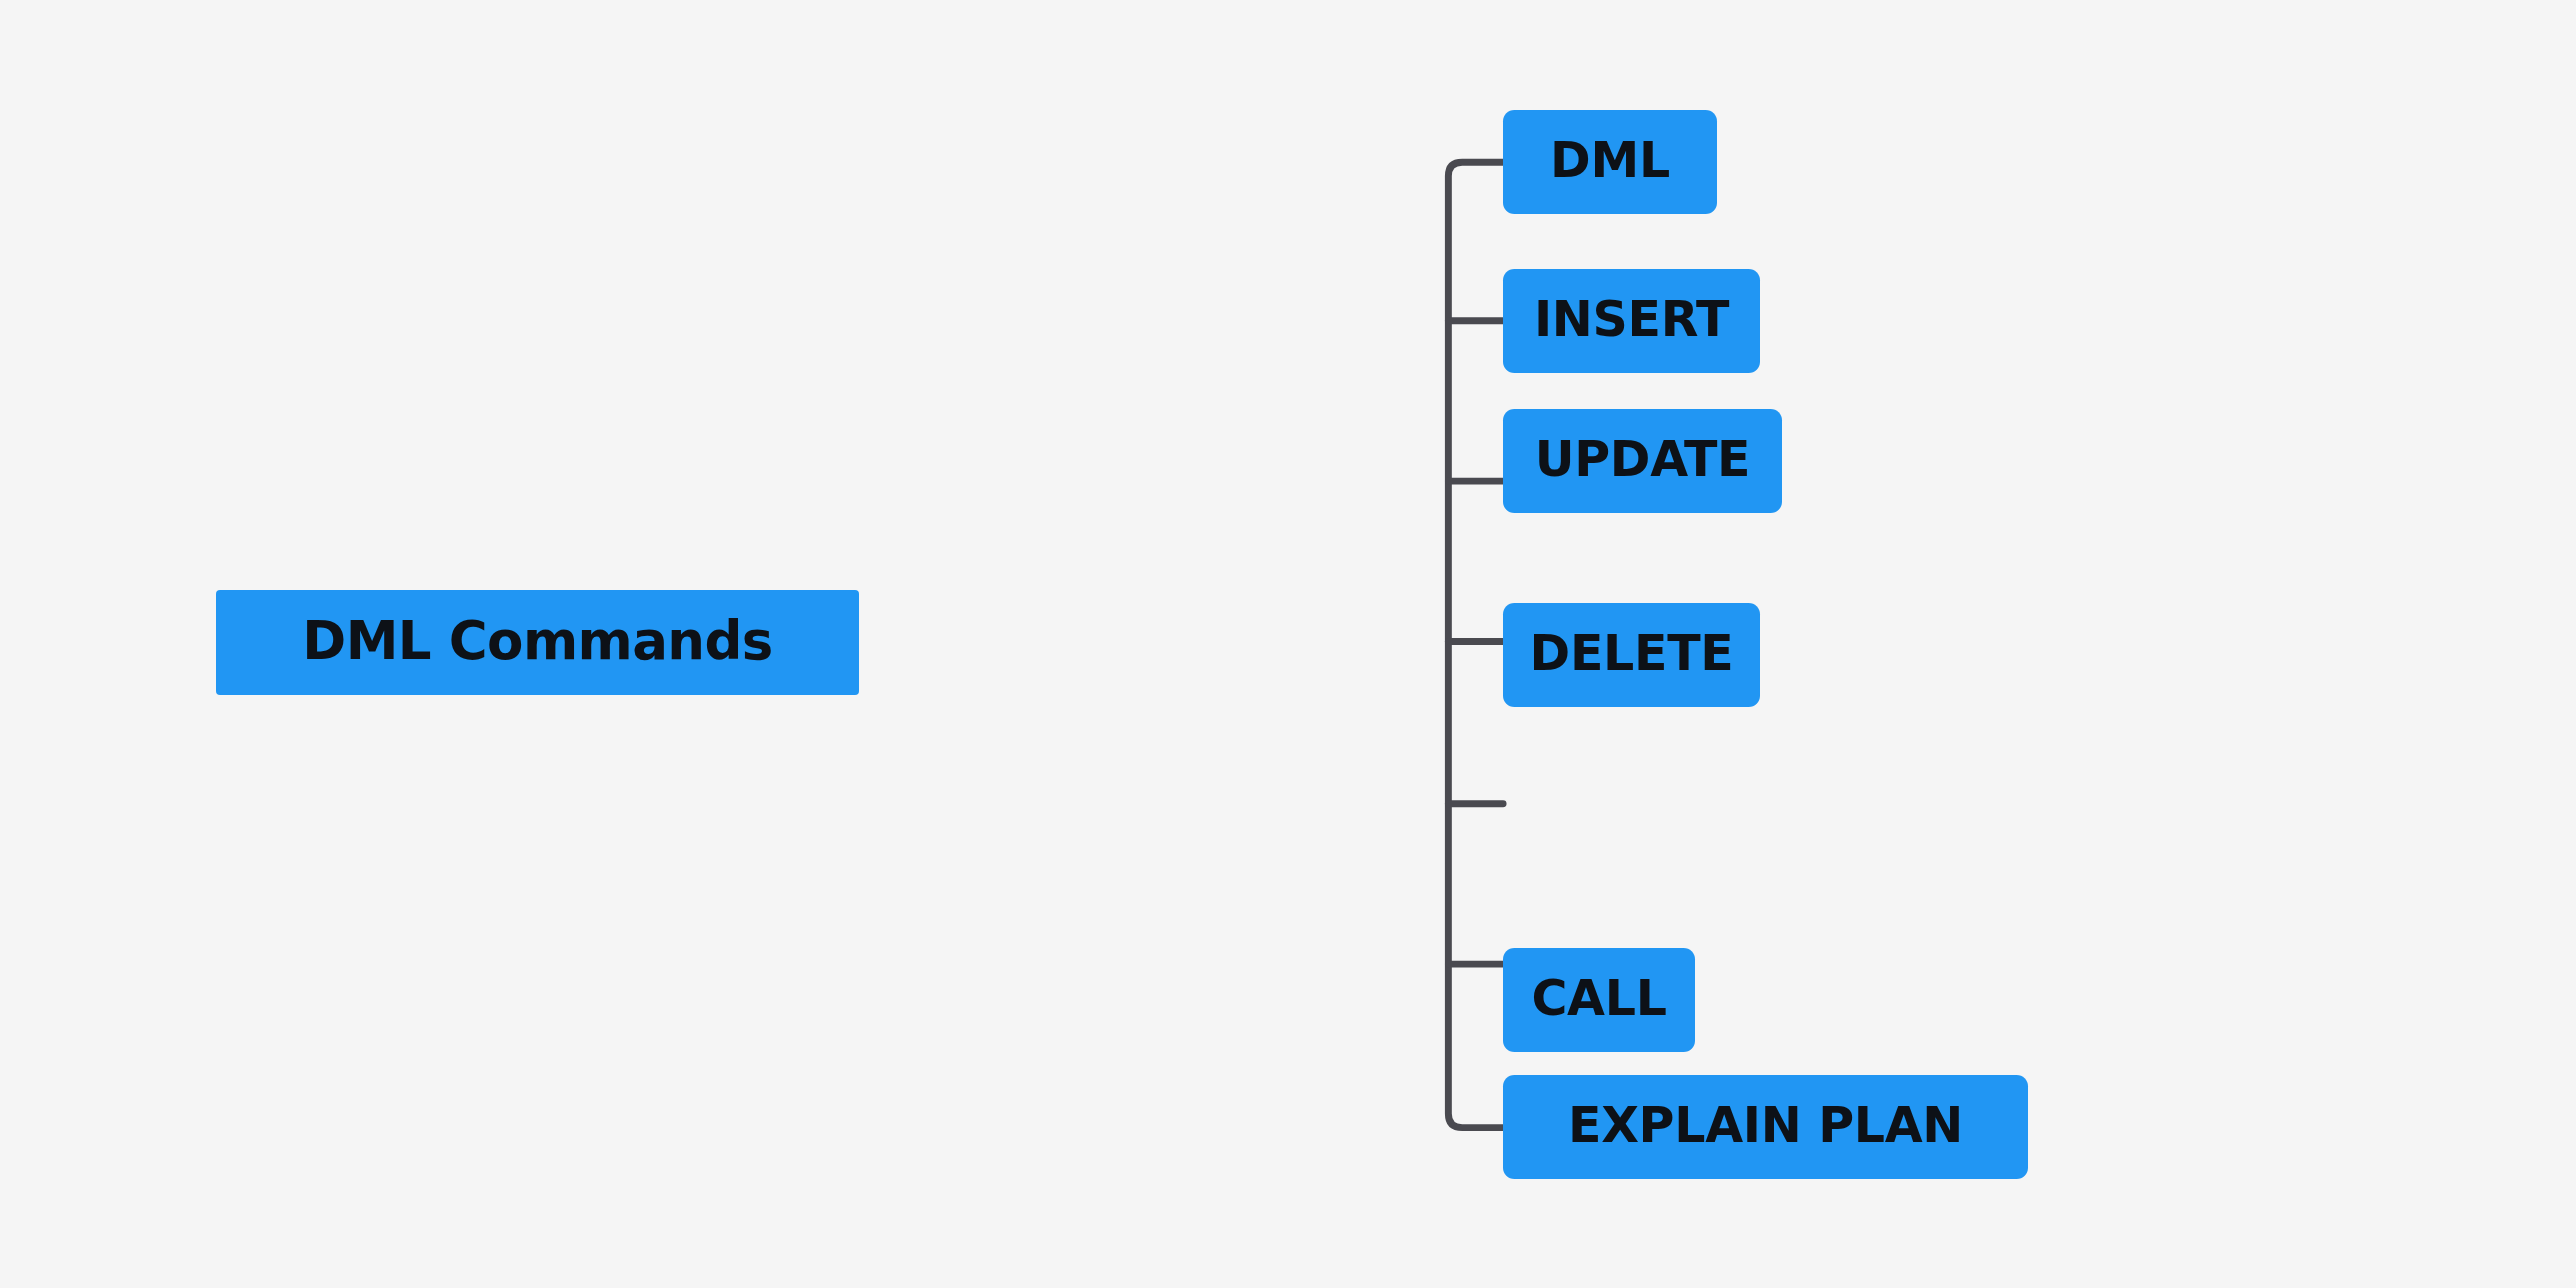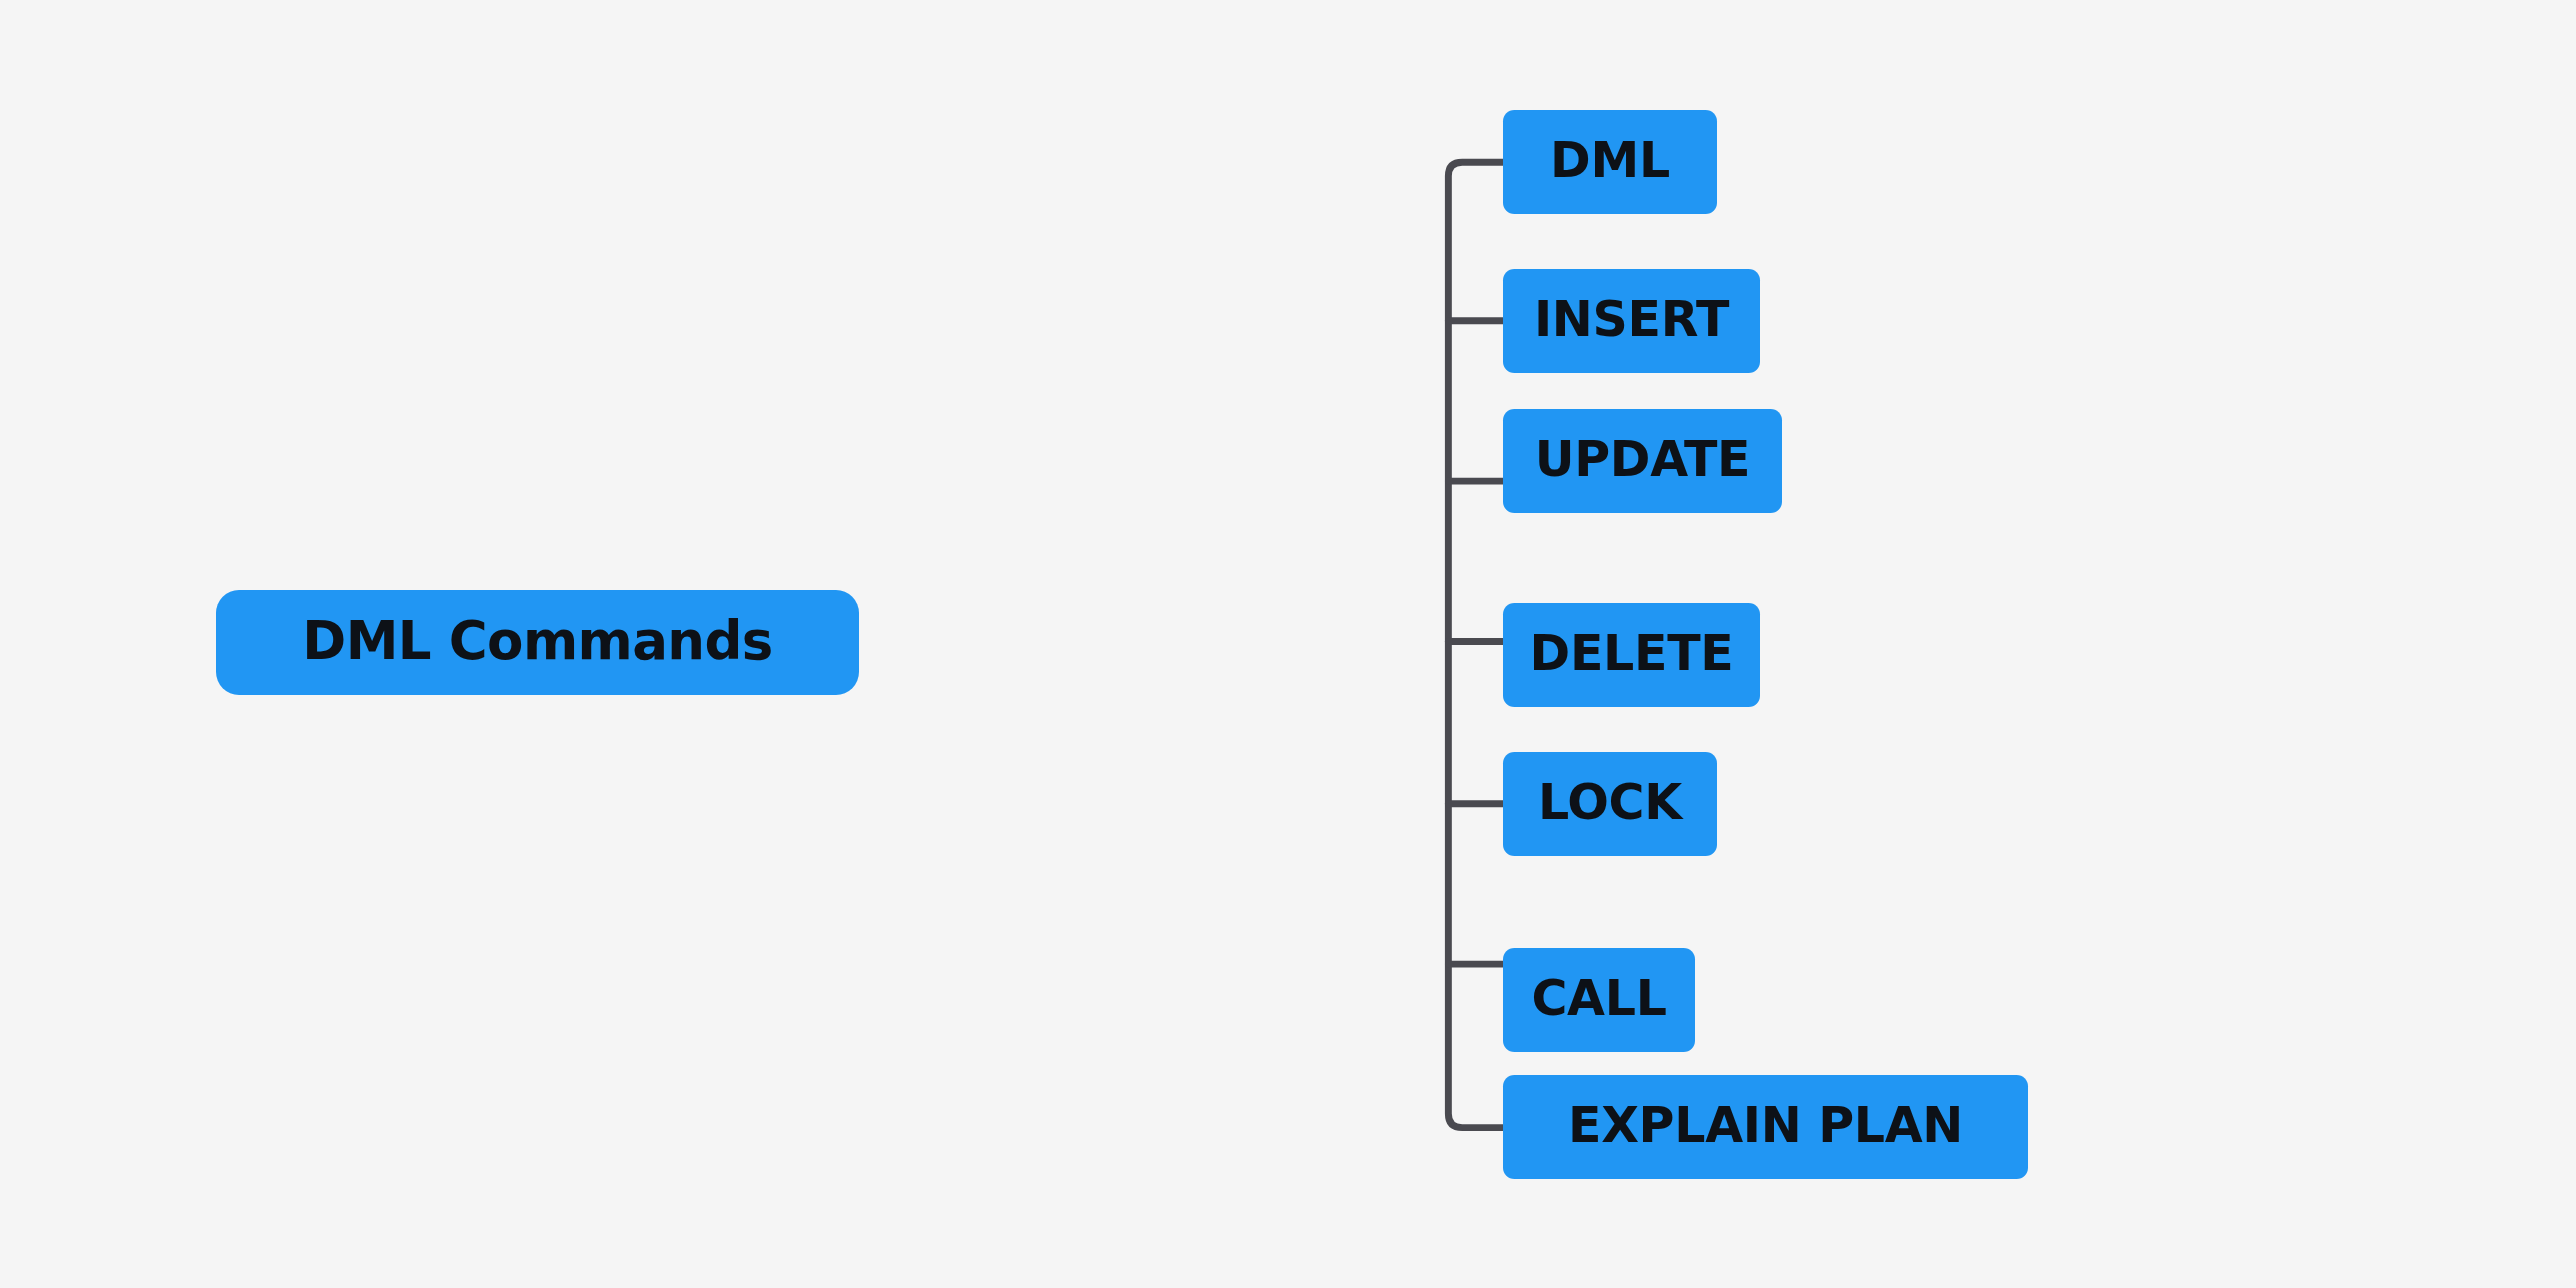--- a/index.html
+++ b/index.html
@@ -49,21 +49,21 @@
     display: block;
     line-height: 1;
   }
 
   
   #root-node {
     left: 216px;
     top: 590px;
     width: 643px;
     height: 105px;
-    border-radius: 23px;
+    border-radius: 4px;
     font-size: 53px;
     font-weight: 700;
     letter-spacing: -0.6px;
   }
   #root-node .node-label {
     padding-bottom: 3.8px;
   }
 
   
   .child-node {
@@ -115,23 +115,20 @@
   </div>
 
   <div class="node child-node" id="node-update">
     <span class="node-label">UPDATE</span>
   </div>
 
   <div class="node child-node" id="node-delete">
     <span class="node-label">DELETE</span>
   </div>
 
-  <div class="node child-node" id="node-lock">
-    <span class="node-label">LOCK</span>
-  </div>
 
   <div class="node child-node" id="node-call">
     <span class="node-label">CALL</span>
   </div>
 
   <div class="node child-node" id="node-explain-plan">
     <span class="node-label">EXPLAIN PLAN</span>
   </div>
 
 </div>

